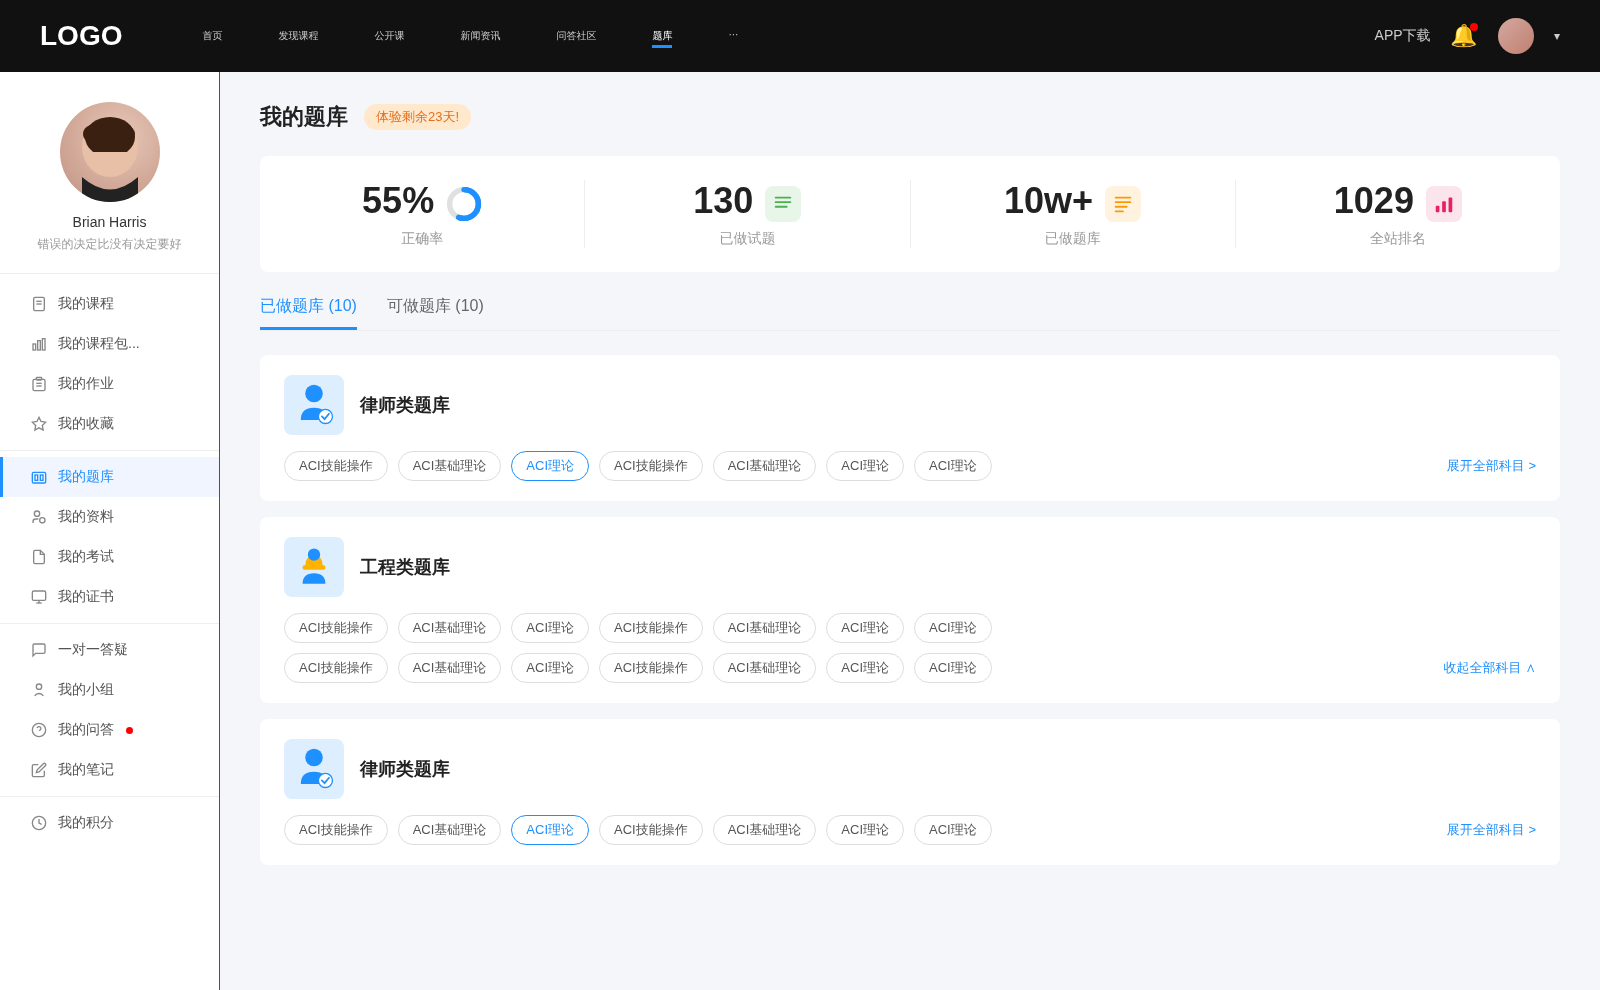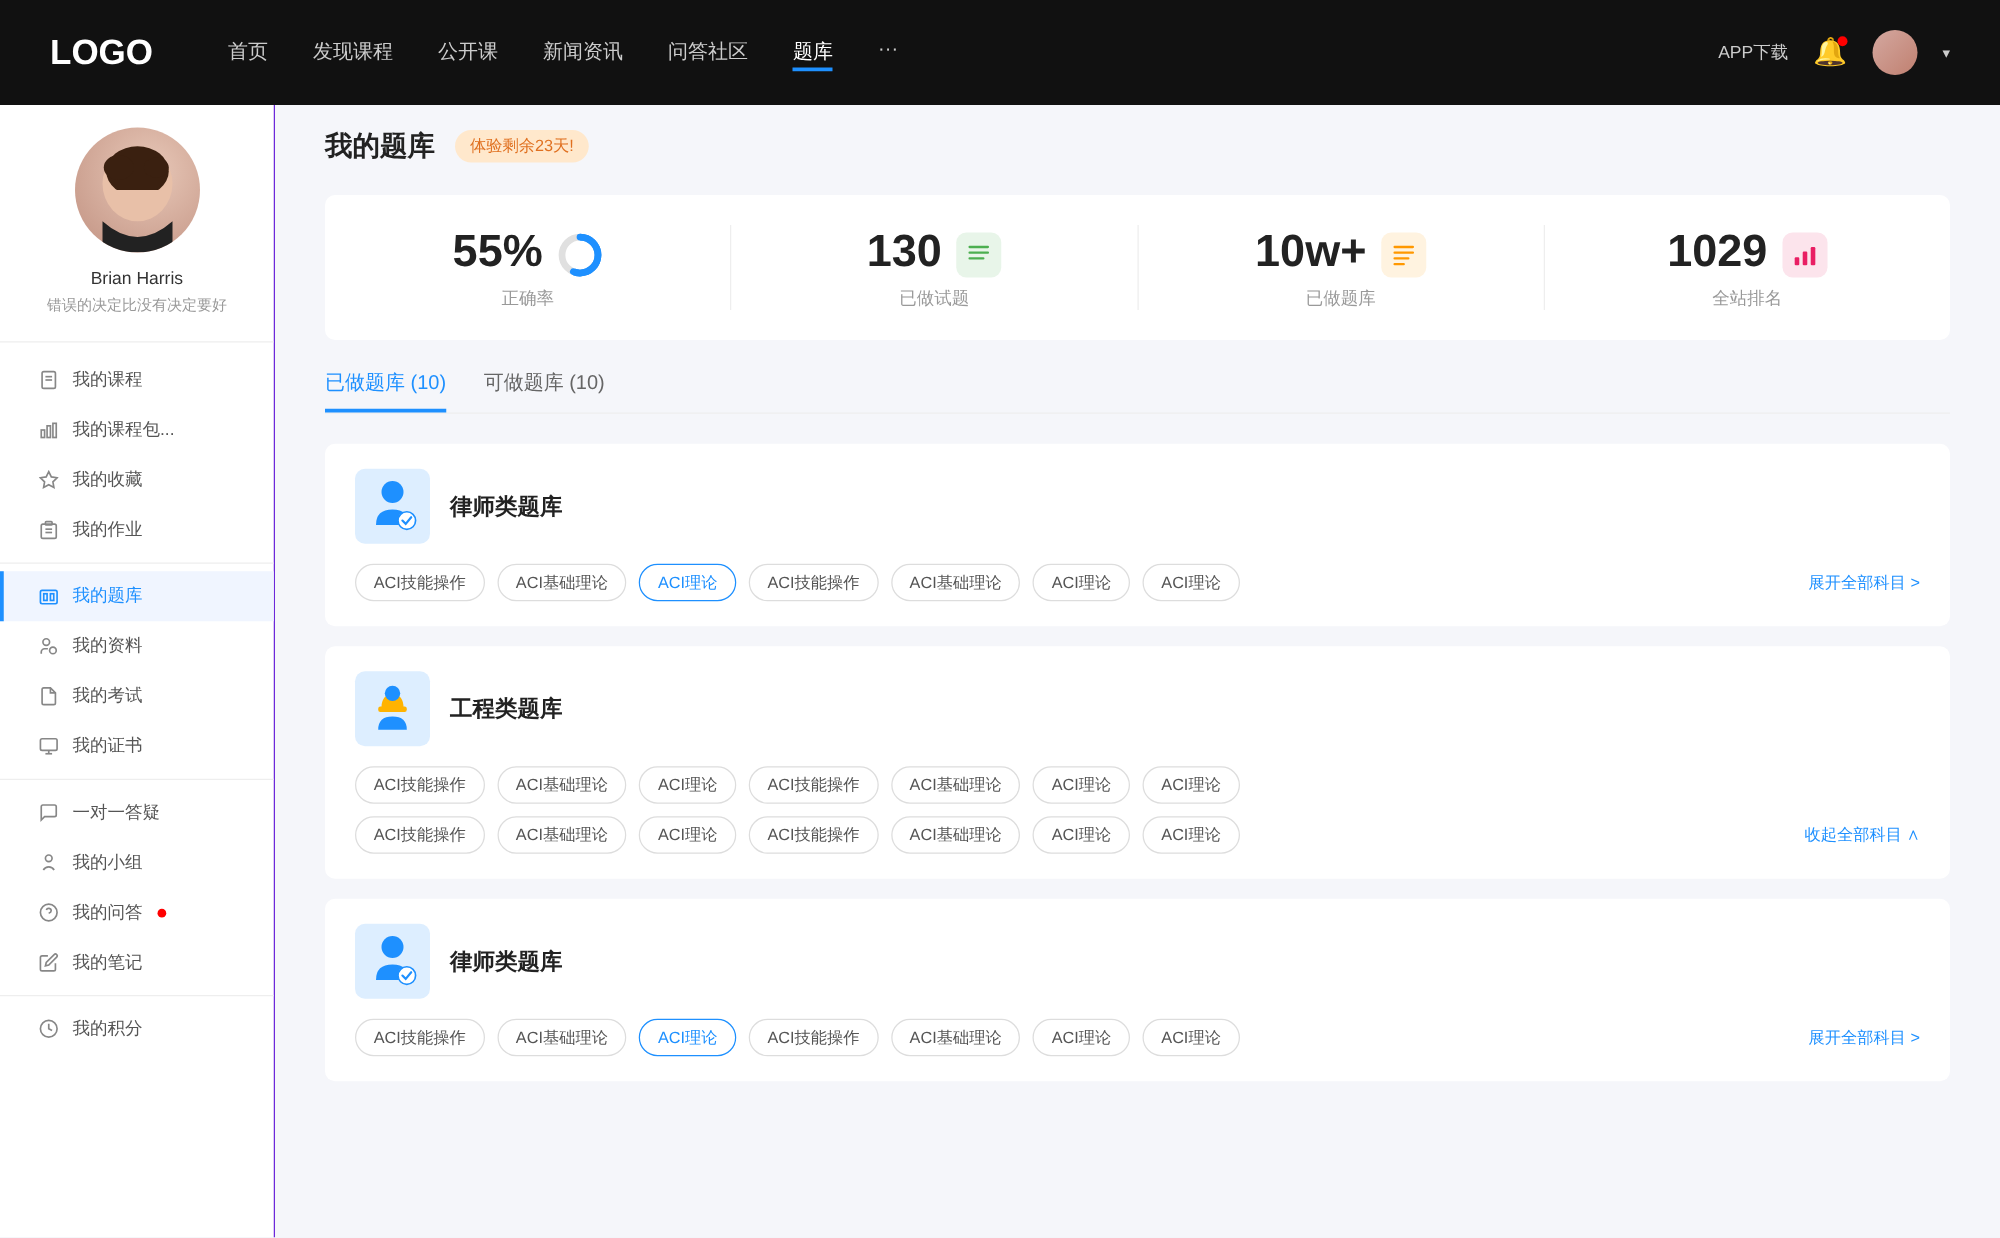--- a/index.html
+++ b/index.html
@@ -1,22 +1,22 @@
 <!DOCTYPE html>
 <html><head>
   <meta charset="utf-8">
   <style>
     * { margin: 0; padding: 0; box-sizing: border-box; }
     body { font-family: -apple-system, BlinkMacSystemFont, 'PingFang SC', 'Microsoft YaHei', sans-serif; background: #f0f2f5; width: 1600px; min-height: 990px; overflow-x: hidden; }
 
     
-    .topnav { background: #111; height: 84px; display: flex; align-items: center; padding: 0 40px; position: fixed; top: 0; left: 0; right: 0; z-index: 100; }
+    .topnav { background: #111; height: 72px; display: flex; align-items: center; padding: 0 40px; position: fixed; top: 0; left: 0; right: 0; z-index: 100; }
     .logo { color: white; font-size: 28px; font-weight: bold; margin-right: 60px; }
     .nav-links { display: flex; gap: 36px; flex: 1; }
-    .nav-link { color: #ccc; font-size: 16px; cursor: pointer; padding: 4px 0; text-decoration: none; }
+    .nav-link { color: #ccc; font-size: 10px; cursor: pointer; padding: 4px 0; text-decoration: none; margin-left: 20px; }
     .nav-link.active { color: white; border-bottom: 3px solid #1e90ff; padding-bottom: 2px; }
     .nav-right { display: flex; align-items: center; gap: 20px; margin-left: auto; }
     .app-download { color: #ccc; font-size: 14px; cursor: pointer; }
     .bell-wrap { position: relative; cursor: pointer; }
     .bell-icon { color: #ccc; font-size: 22px; }
     .bell-dot { width: 8px; height: 8px; background: red; border-radius: 50%; position: absolute; top: 0; right: 0; }
     .avatar-placeholder { width: 36px; height: 36px; border-radius: 50%; background: linear-gradient(135deg, #dba, #c98); display: inline-block; }
     .chevron-down { color: #ccc; font-size: 12px; cursor: pointer; }
 
     
@@ -139,36 +139,36 @@
               <rect x="10" y="7" width="4" height="14"></rect>
               <rect x="17" y="4" width="4" height="17"></rect>
             </svg>
         </span>
         <span>我的课程包...</span>
       </div>
 
       <div class="sidebar-item">
         <span class="sidebar-icon">
           <svg width="16" height="16" viewBox="0 0 24 24" fill="none" stroke="currentColor" stroke-width="2">
-              <polygon points="12,2 15.09,8.26 22,9.27 17,14.14 18.18,21.02 12,17.77 5.82,21.02 7,14.14 2,9.27 8.91,8.26"></polygon>
-            </svg>
-        </span>
-        <span>我的收藏</span>
-      </div>
-
-      <div class="sidebar-item">
-        <span class="sidebar-icon">
-          <svg width="16" height="16" viewBox="0 0 24 24" fill="none" stroke="currentColor" stroke-width="2">
               <rect x="8" y="2" width="8" height="4" rx="1"></rect>
               <rect x="3" y="5" width="18" height="17" rx="2"></rect>
               <line x1="8" y1="11" x2="16" y2="11"></line>
               <line x1="8" y1="15" x2="16" y2="15"></line>
             </svg>
         </span>
         <span>我的作业</span>
+      </div>
+
+      <div class="sidebar-item">
+        <span class="sidebar-icon">
+          <svg width="16" height="16" viewBox="0 0 24 24" fill="none" stroke="currentColor" stroke-width="2">
+              <polygon points="12,2 15.09,8.26 22,9.27 17,14.14 18.18,21.02 12,17.77 5.82,21.02 7,14.14 2,9.27 8.91,8.26"></polygon>
+            </svg>
+        </span>
+        <span>我的收藏</span>
       </div>
 
       <div class="sidebar-divider"></div>
 
       <div class="sidebar-item active">
         <span class="sidebar-icon">
           <svg width="16" height="16" viewBox="0 0 24 24" fill="none" stroke="#1e90ff" stroke-width="2">
               <rect x="2" y="5" width="20" height="16" rx="2"></rect>
               <rect x="6" y="9" width="4" height="8"></rect>
               <rect x="14" y="9" width="4" height="8"></rect>

